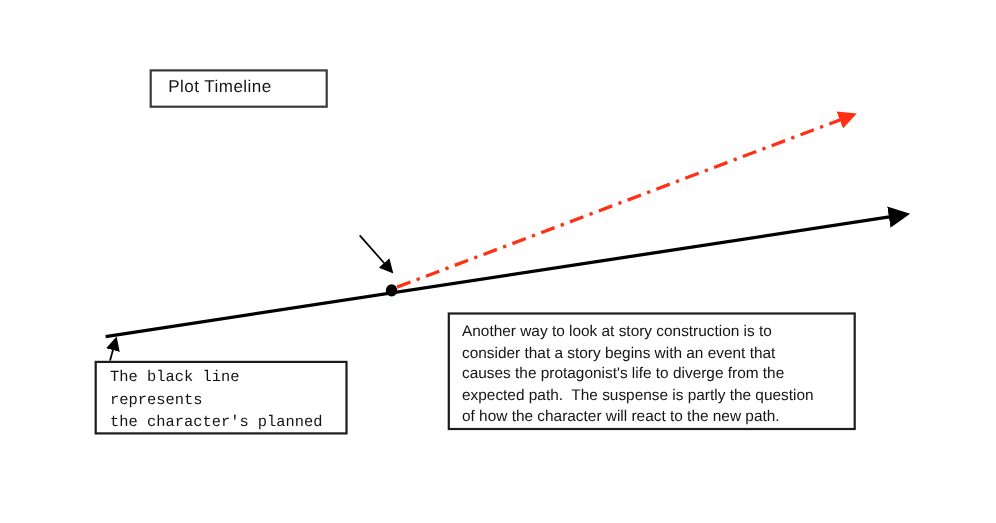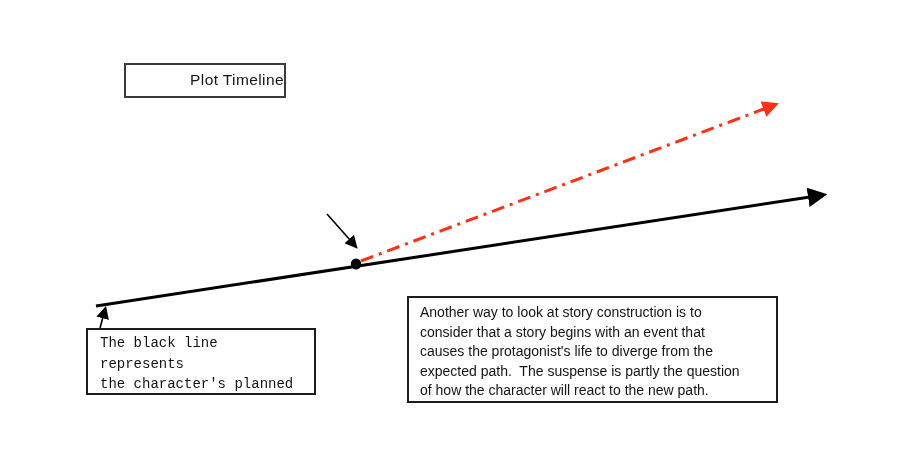--- a/index.html
+++ b/index.html
@@ -26,31 +26,30 @@
     position: absolute;
     box-sizing: border-box;
     background: #ffffff;
     border: 2px solid #1c1c1c;
     color: #141414;
   }
   .box .txt {
     white-space: pre-wrap;
   }
   .title-box {
-    left: 124px;
+    left: 136px;
     top: 63px;
     width: 162px;
     height: 35px;
     border-color: #3a3a3a;
     font-size: 15.5px;
     line-height: 30px;
     padding-left: 15px;
     letter-spacing: 0.4px;
     overflow: hidden;
-    text-align: right;
   }
   .callout-dashed {
     left: 233px;
     top: 123px;
     width: 248px;
     height: 90px;
     padding: 6px 12px;
     font-size: 14px;
     line-height: 21px;
     overflow: hidden;
@@ -61,21 +60,21 @@
     width: 230px;
     height: 67px;
     padding: 3px 12px;
     font-size: 14px;
     line-height: 20.5px;
     overflow: hidden;
     font-family: Liberation Mono, monospace;
   }
   .note-box {
     left: 407px;
-    top: 296px;
+    top: 284px;
     width: 371px;
     height: 107px;
     padding: 5px 11px;
     font-size: 14px;
     line-height: 19.5px;
     overflow: hidden;
   }
 </style>
 </head>
 <body>

